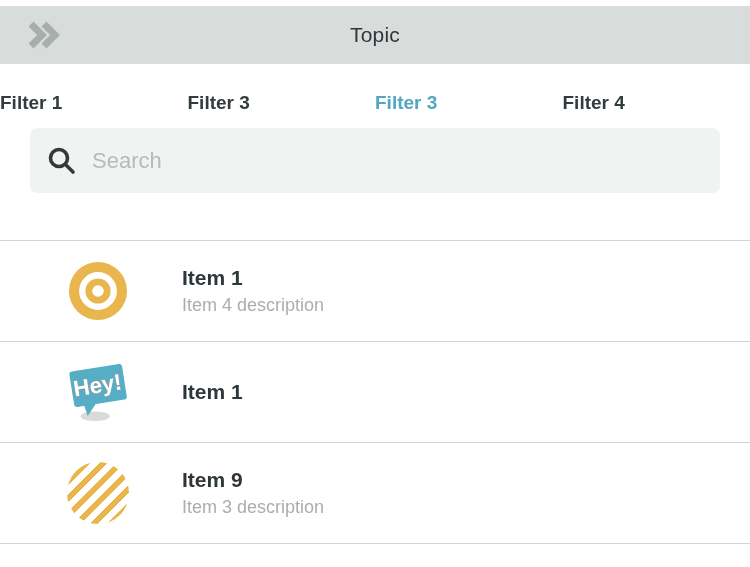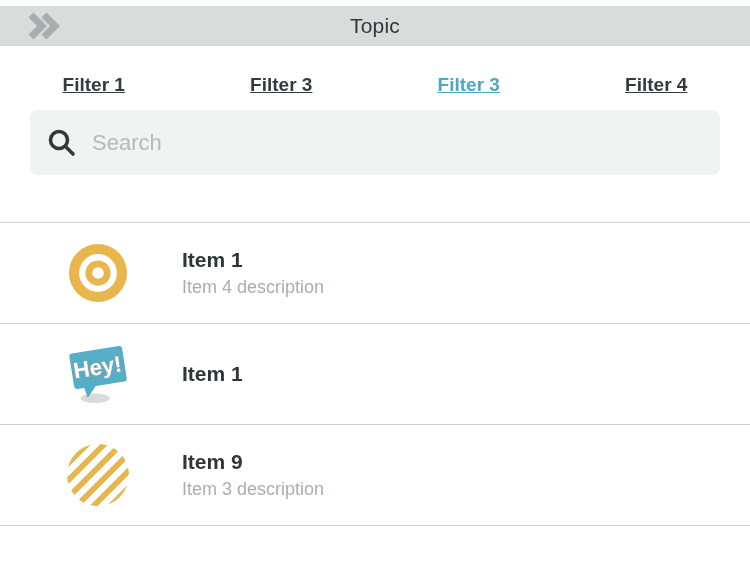--- a/index.html
+++ b/index.html
@@ -10,21 +10,21 @@
   }
   *{box-sizing:border-box;margin:0;padding:0;}
   html,body{width:750px;height:567px;overflow:hidden;}
   body{
     background:#ffffff;
     font-family:"Liberation Sans", sans-serif;
     color:#30373b;
   }
   .top-strip{height:6px;background:#ffffff;}
   .header{
-    height:40px;
+    height:58px;
     background:var(--header-bg);
     position:relative;
     display:flex;
     align-items:center;
     justify-content:center;
   }
   .collapse-btn{
     position:absolute;
     left:28px;
     top:50%;
@@ -41,26 +41,24 @@
     letter-spacing:0.2px;
   }
   .filter-row{
     height:64px;
     display:flex;
     align-items:center;
     padding-top:14px;
   }
   .filter{
     flex:1;
-    text-align:center;
     font-size:19px;
     font-weight:bold;
     color:#343b3f;
     cursor:pointer;
-    text-decoration:underline;
   }
   .filter.active{color:var(--accent);}
   .search-row{
     height:65px;
     margin:0 30px;
     background:#f1f3f3;
     border-radius:7px;
     display:flex;
     align-items:center;
     padding-left:17px;

